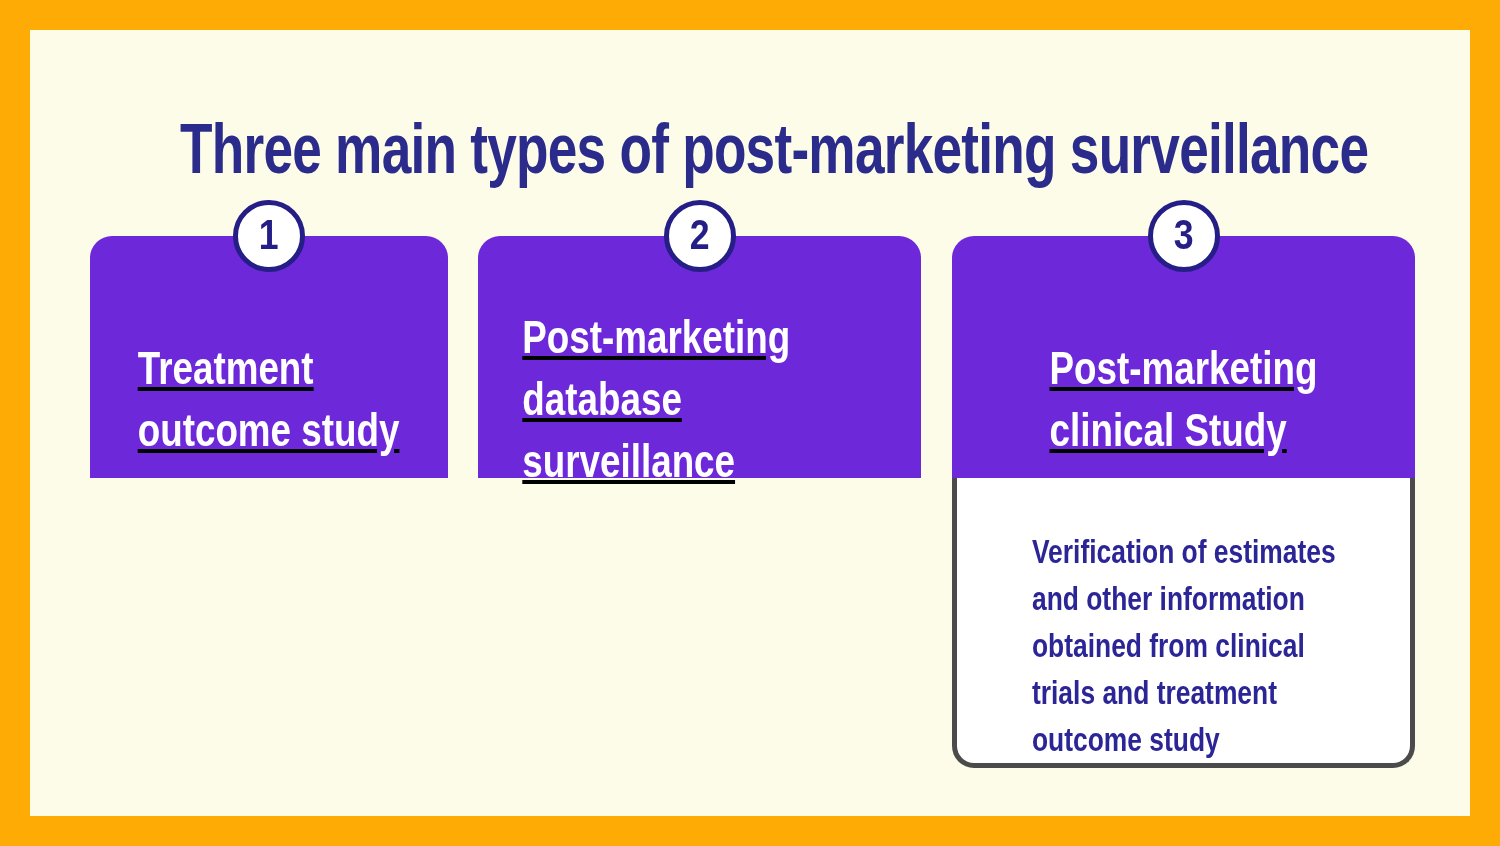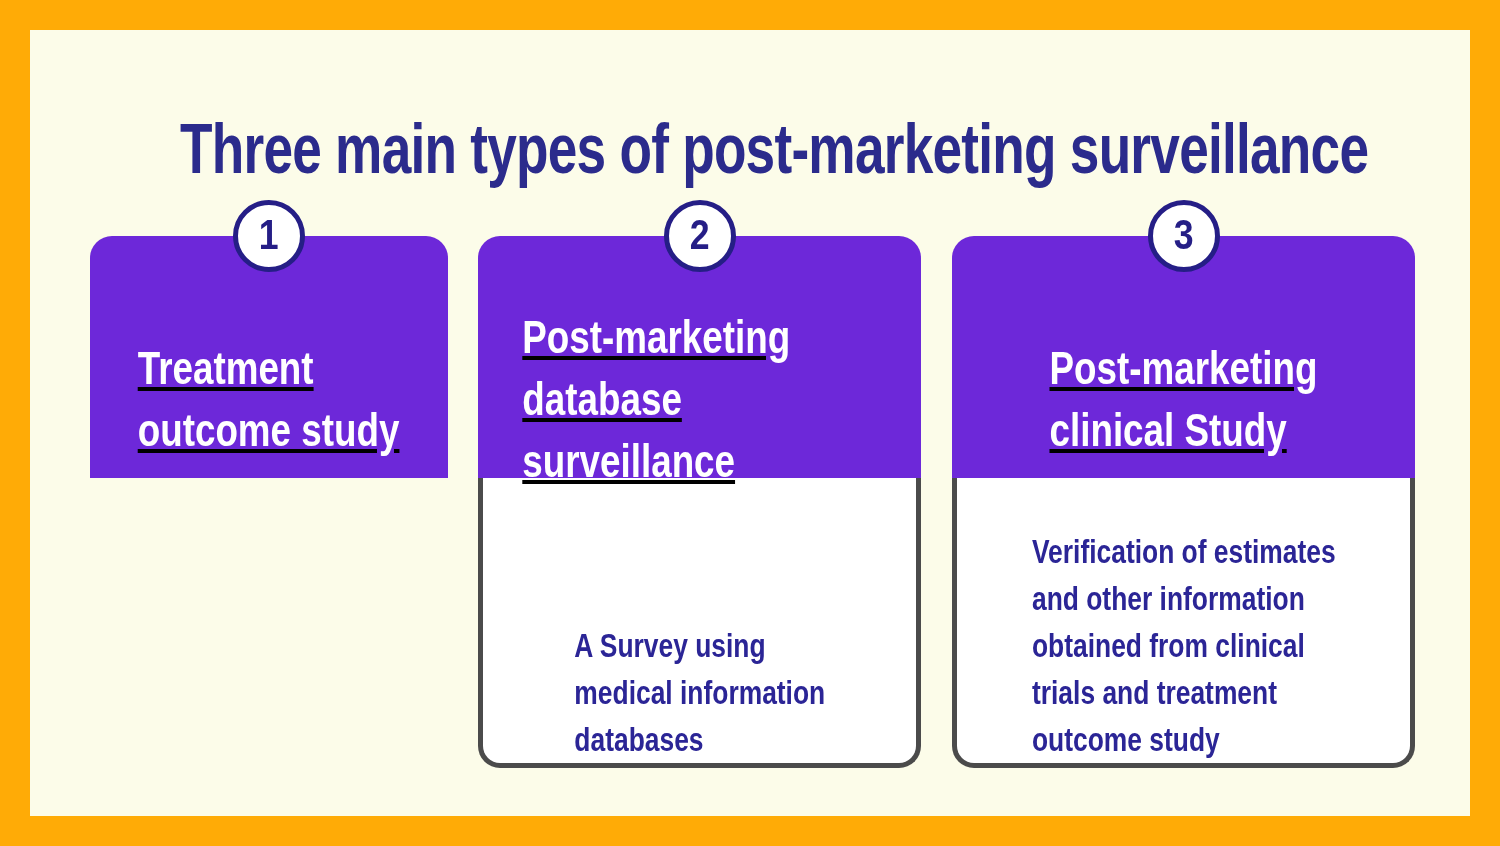--- a/index.html
+++ b/index.html
@@ -122,25 +122,20 @@
 </div>
 
 <div class="card card-2">
   <div class="badge">
     <span class="badge-number">2</span>
   </div>
   <div class="card-header">
     <div class="card-heading">Post-marketing
 database surveillance</div>
   </div>
-  <div class="card-body">
-    <div class="card-desc">A Survey using
-medical information
-databases</div>
-  </div>
 </div>
 
 <div class="card card-3">
   <div class="badge">
     <span class="badge-number">3</span>
   </div>
   <div class="card-header">
     <div class="card-heading">Post-marketing
 clinical Study</div>
   </div>

